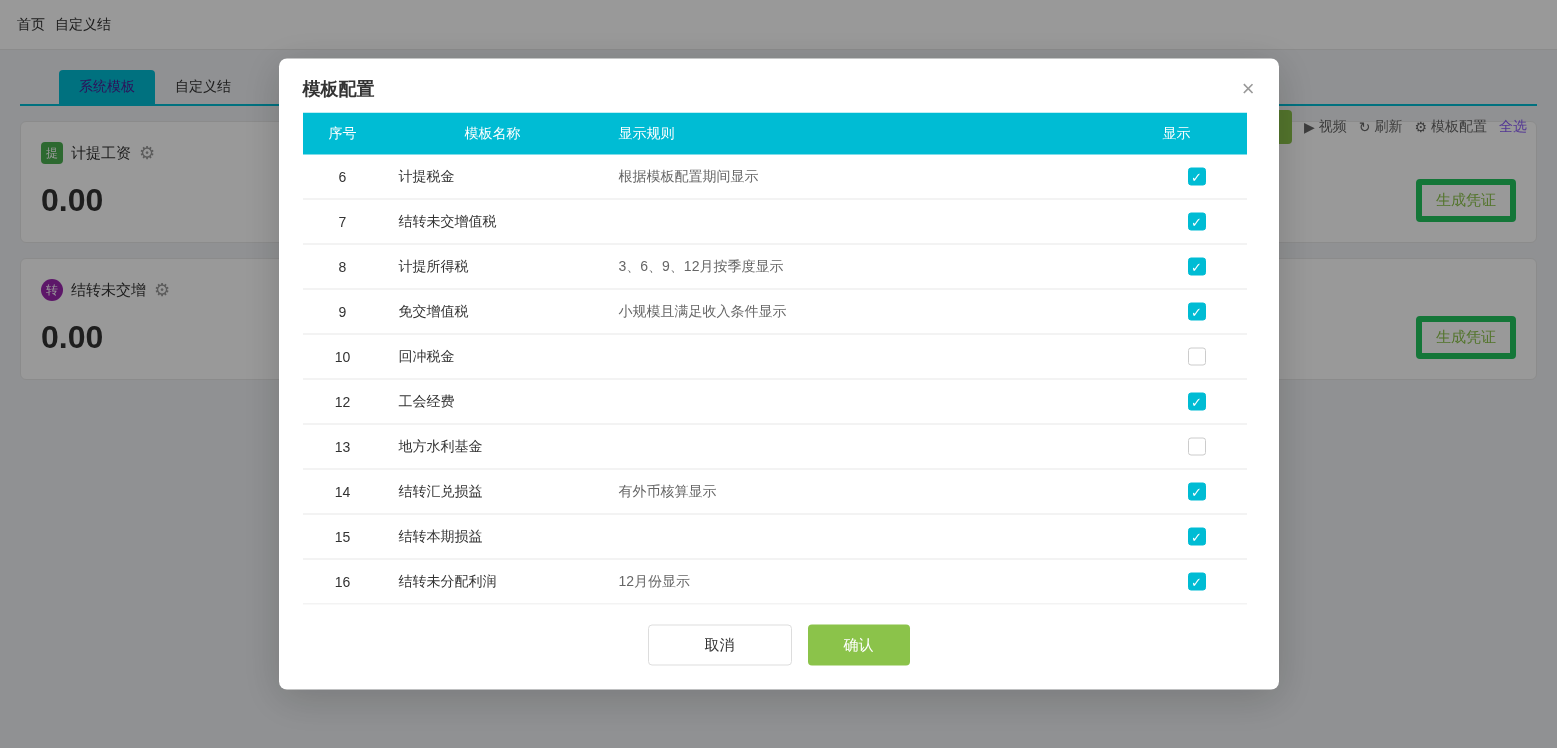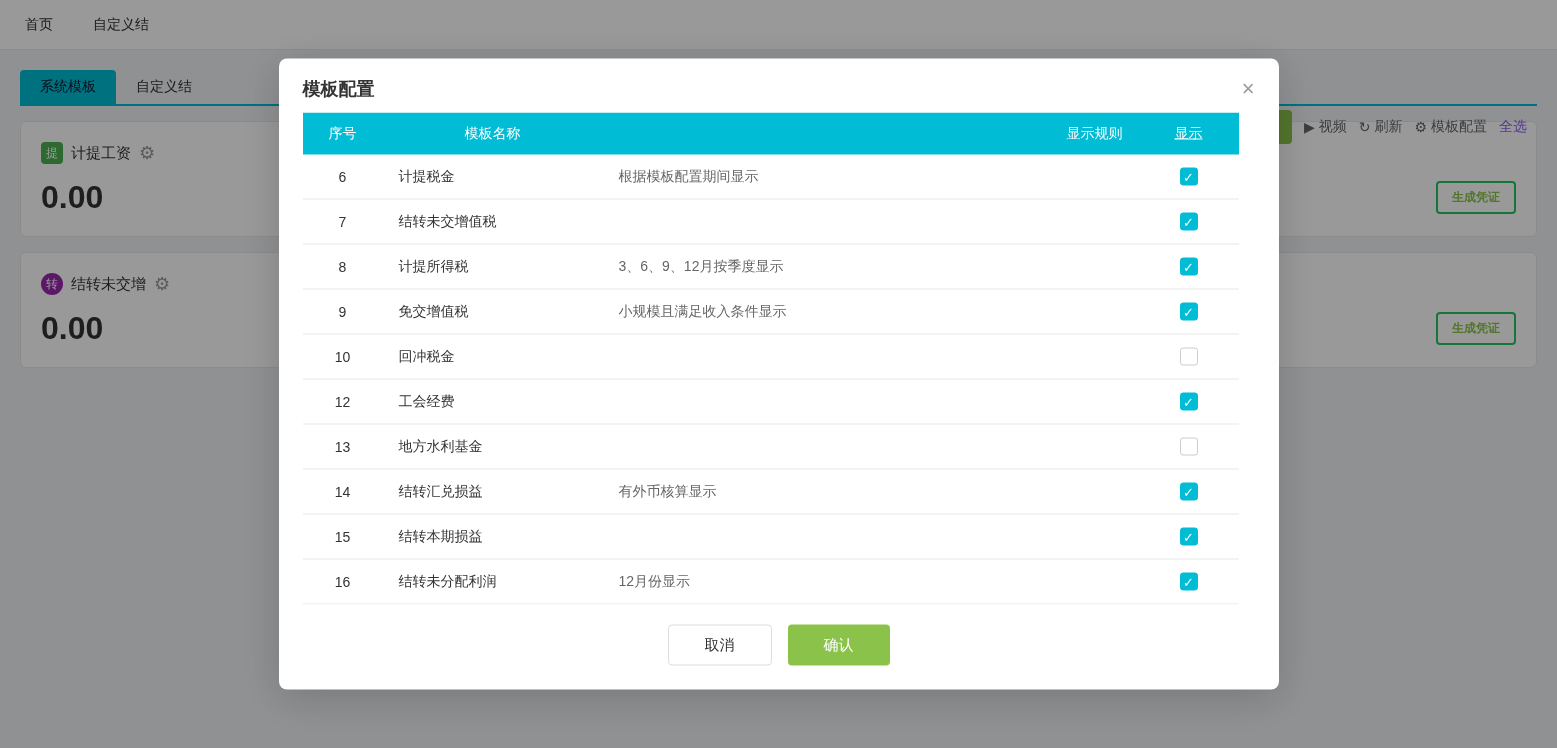--- a/index.html
+++ b/index.html
@@ -20,23 +20,22 @@
       position: absolute;
       top: 0; left: 0;
     }
 
     
     .top-nav {
       background: #fff;
       height: 50px;
       display: flex;
       align-items: center;
-      padding: 0 20px;
+      padding: 0 12px;
       border-bottom: 1px solid #e8e8e8;
-      gap: 30px;
     }
     .nav-item {
       font-size: 14px;
       color: #333;
       cursor: pointer;
       padding: 0 5px;
     }
 
     
     .content-area {
@@ -51,21 +50,22 @@
     }
     .tab-item {
       padding: 8px 20px;
       font-size: 14px;
       color: #333;
       cursor: pointer;
       border-radius: 4px 4px 0 0;
     }
     .tab-item.active {
       background: #00bcd4;
-      color: #0f172a;
+      color: #4c1d95;
+      margin-left: 39px;
     }
 
     
     .right-toolbar {
       position: absolute;
       top: 60px;
       right: 30px;
       display: flex;
       align-items: center;
       gap: 12px;
@@ -140,29 +140,28 @@
       justify-content: center;
       color: #fff;
       font-size: 12px;
     }
     .amount {
       font-size: 32px;
       font-weight: bold;
       color: #333;
     }
     .btn-generate {
-      border: 2px solid #22c55e;
+      border: 6px solid #22c55e;
       color: #8bc34a;
       background: none;
       padding: 6px 14px;
       border-radius: 4px;
-      font-size: 12px;
-      cursor: pointer;
-      font-family: inherit;
-      font-weight: bold;
+      font-size: 15px;
+      cursor: pointer;
+      font-family: inherit;
     }
     .gear-icon {
       color: #999;
       font-size: 18px;
       cursor: pointer;
     }
 
     
     .overlay {
       position: fixed;
@@ -204,21 +203,21 @@
       font-size: 22px;
       color: #999;
       cursor: pointer;
       background: none;
       border: none;
       line-height: 1;
       font-family: inherit;
     }
 
     .modal-body {
-      padding: 0 40px 0 24px;
+      padding: 0 32px 0 24px;
       flex: 1;
       overflow: hidden;
     }
 
     
     .config-table {
       width: 100%;
       border-collapse: collapse;
     }
     .config-table thead tr {
@@ -233,27 +232,26 @@
     }
     .config-table thead th:first-child {
       text-align: center;
       width: 80px;
     }
     .config-table thead th:nth-child(2) {
       text-align: center;
       width: 220px;
     }
     .config-table thead th:nth-child(3) {
-      text-align: right;
+      text-align: left;
       margin-top: 24px;
     }
     .config-table thead th:last-child {
-      text-align: center;
+      text-align: left;
       width: 100px;
-      text-decoration: underline;
     }
 
     .table-scroll-container {
       max-height: 560px;
       overflow-y: auto;
       position: relative;
     }
     .table-scroll-container::-webkit-scrollbar {
       width: 8px;
     }
@@ -315,21 +313,21 @@
     }
 
     
     .modal-footer {
       display: flex;
       justify-content: center;
       gap: 16px;
       padding: 20px 24px 24px 24px;
     }
     .btn-cancel {
-      padding: 10px 36px;
+      padding: 10px 56px;
       border: 1px solid #ddd;
       background: #fff;
       border-radius: 4px;
       font-size: 15px;
       color: #333;
       cursor: pointer;
       font-family: inherit;
     }
     .btn-confirm {
       padding: 10px 36px;

